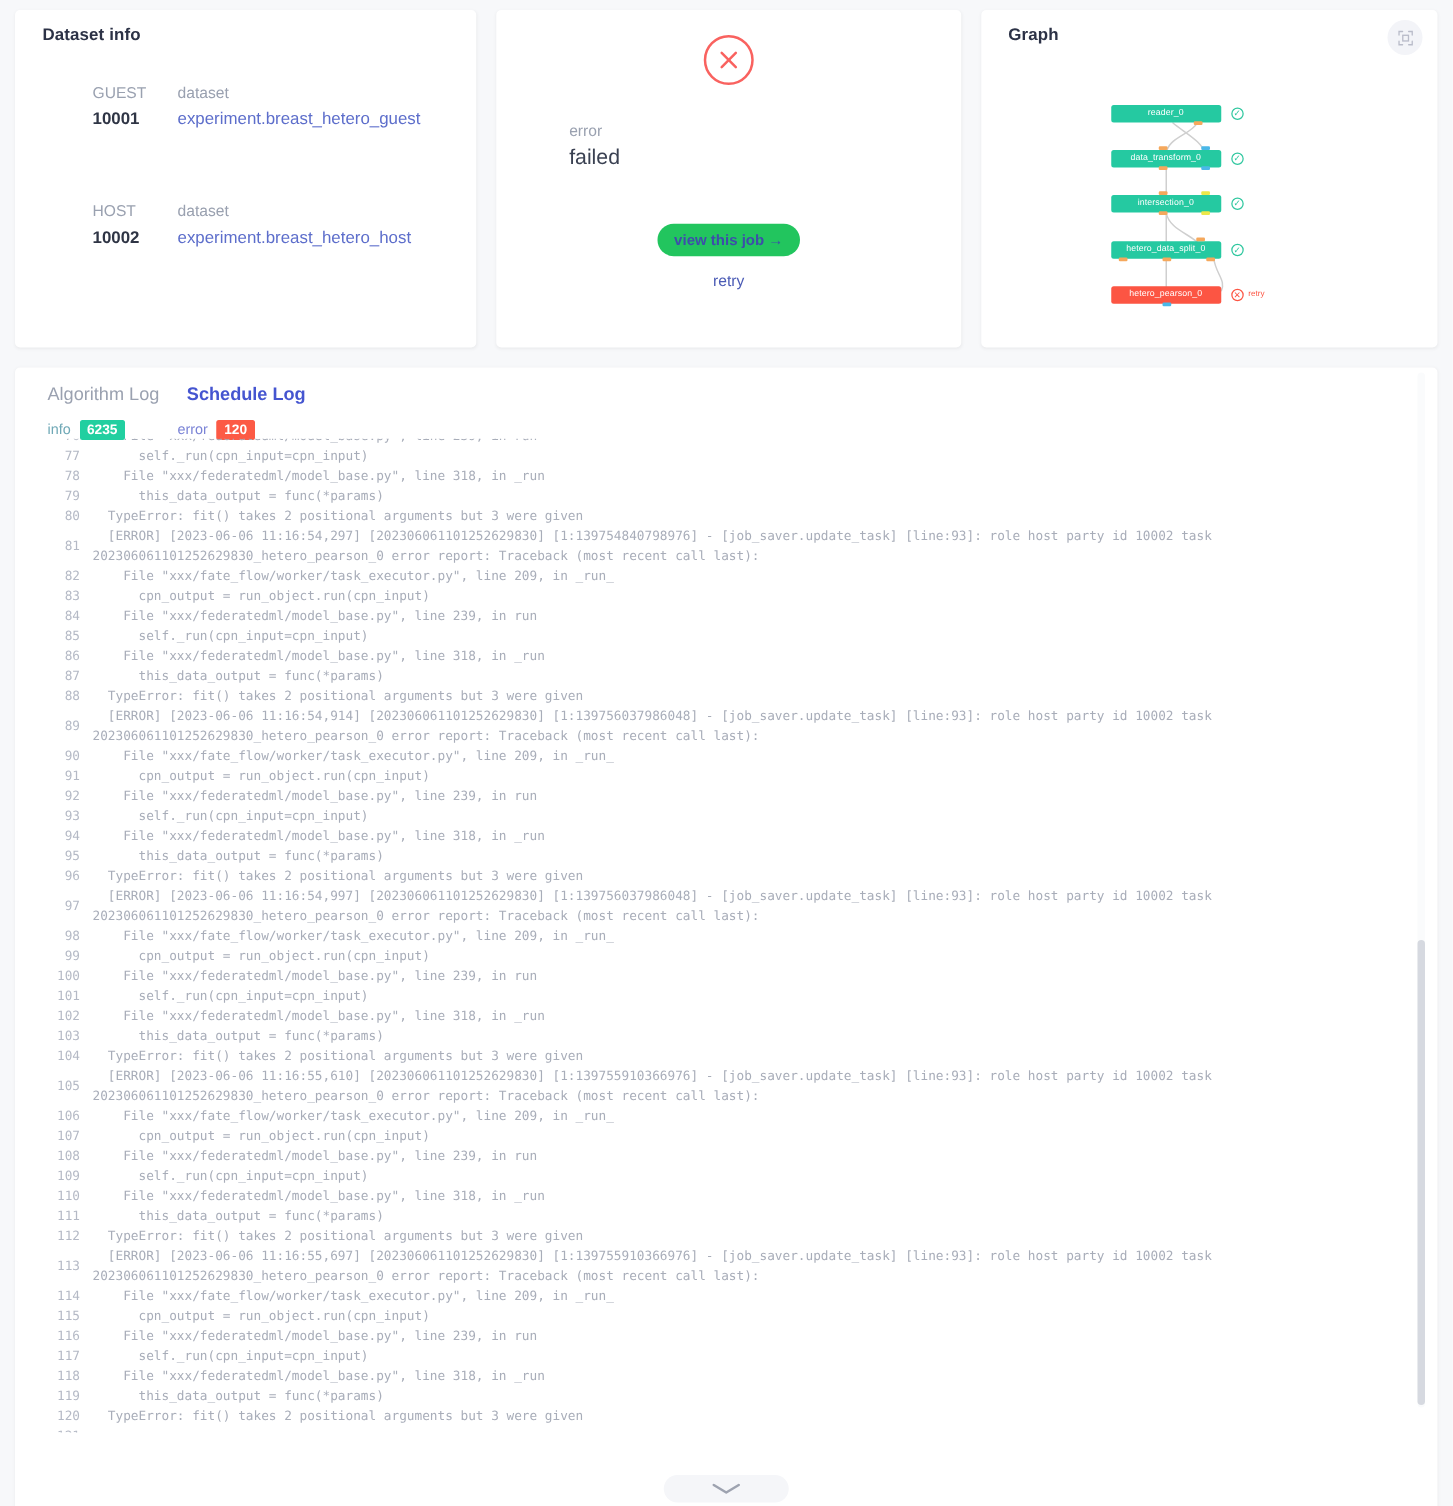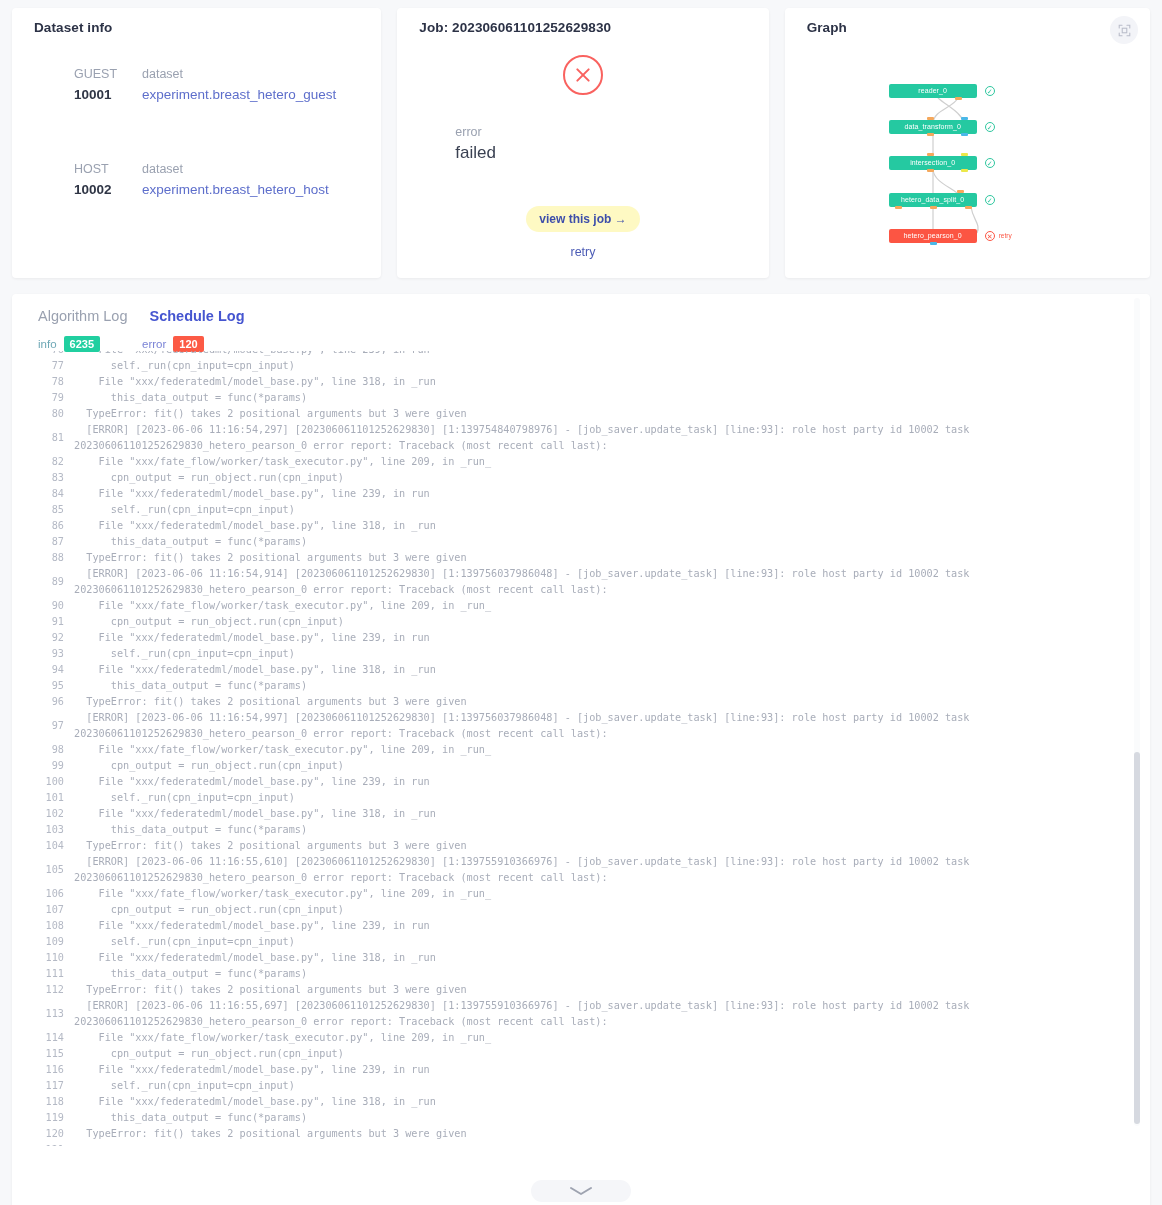--- a/index.html
+++ b/index.html
@@ -84,21 +84,21 @@
     padding: 0 58px;
   }
   .job-stat { flex: 1; text-align: left; }
   .job-stat.right { text-align: left; padding-left: 78px; }
   .job-stat-label { font-size: 12.5px; color: #9aa1b0; line-height: 19px; }
   .job-stat-value { font-size: 17px; color: #3a4152; font-weight: normal; line-height: 21px; }
   .view-job-btn {
     display: block;
     width: 114px; height: 26px;
     margin: 43px auto 0 auto;
-    background: #fef9c3;
+    background: #22c55e;
     border: none;
     border-radius: 13px;
     color: #3d4eaa;
     font-size: 12px;
     font-weight: bold;
     font-family: "Liberation Sans", sans-serif;
     cursor: pointer;
     line-height: 26px;
     text-align: center;
     padding: 0;
@@ -295,21 +295,20 @@
           </div>
           <div class="ds-col-ds">
             <div class="ds-label">dataset</div>
             <div class="ds-link">experiment.breast_hetero_host</div>
           </div>
         </div>
       </div>
     </div>
 
     <div class="card card-job">
-      <div class="card-title">Job: 202306061101252629830</div>
       <div class="fail-circle"></div>
       <div class="job-stats">
         <div class="job-stat">
           <div class="job-stat-label">error</div>
           <div class="job-stat-value">failed</div>
         </div>
       </div>
       <button class="view-job-btn">view this job →</button>
       <div class="retry-link">retry</div>
     </div>

